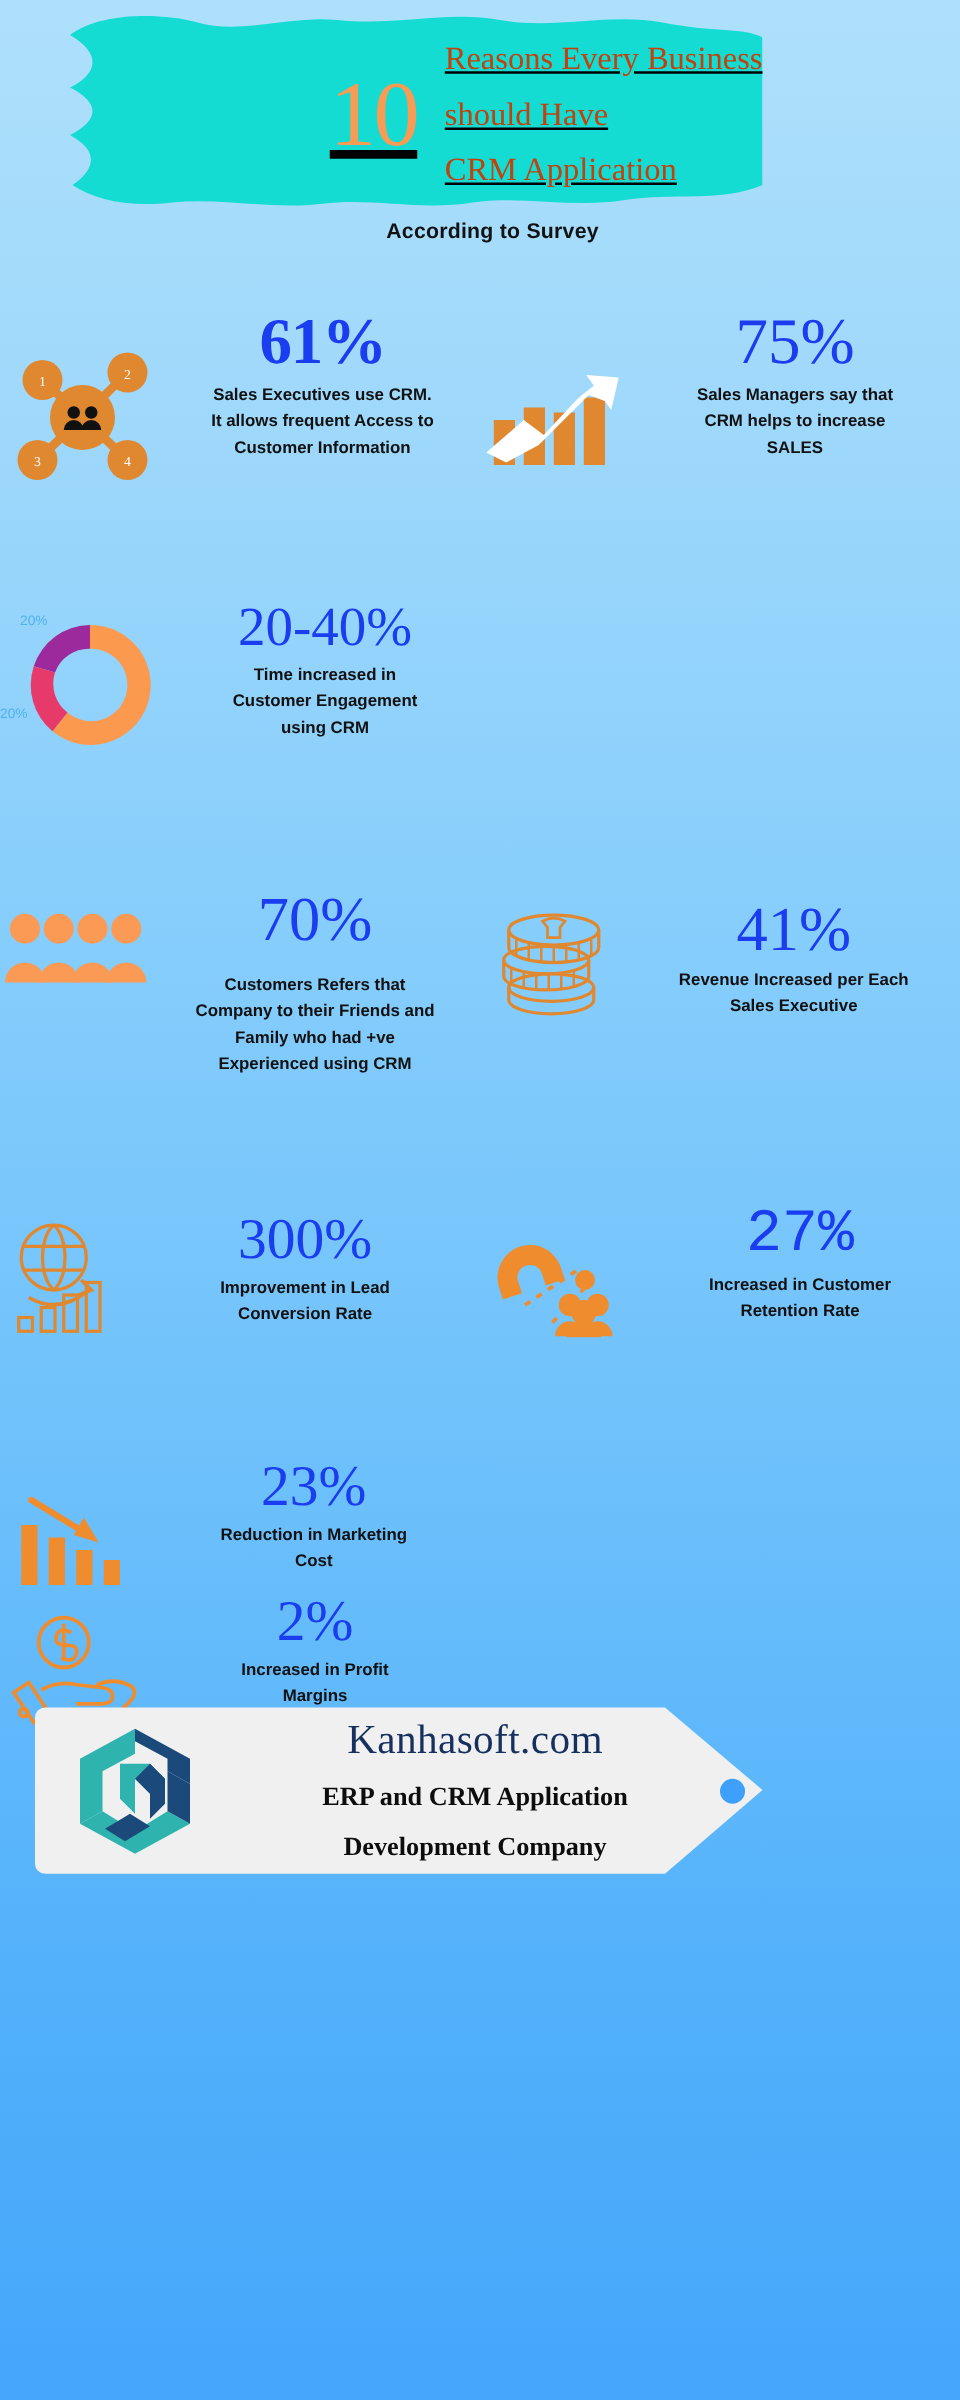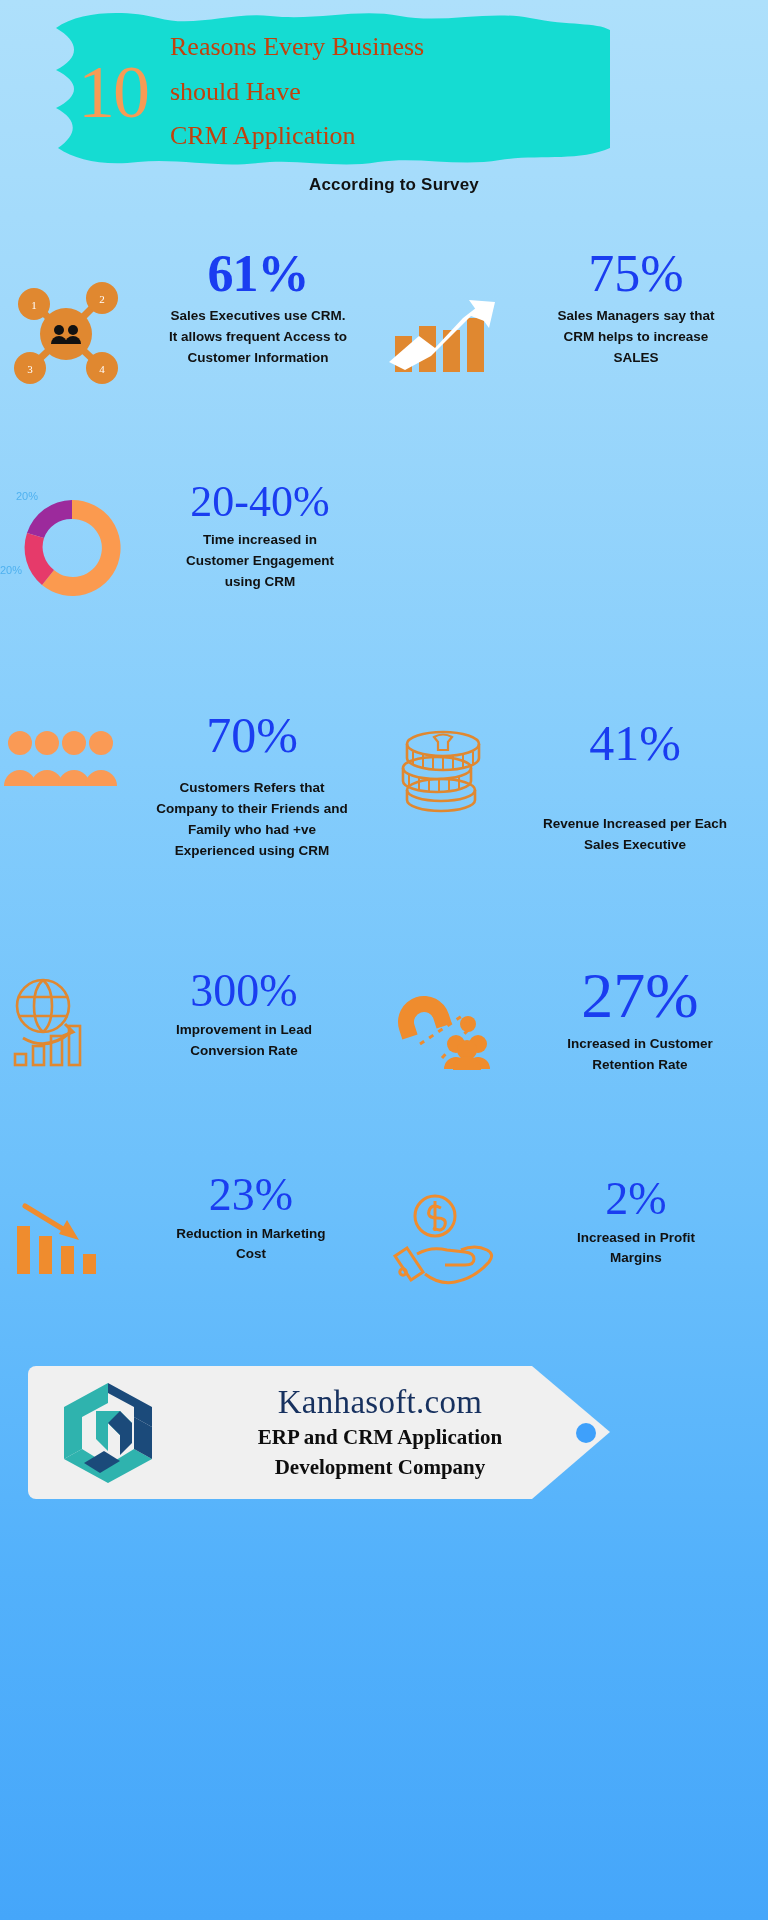--- a/index.html
+++ b/index.html
@@ -9,21 +9,21 @@
     background: linear-gradient(180deg, #aee0fb 0%, #9ed8fb 18%, #87cefc 38%, #6cc0fb 62%, #53b1fb 82%, #45a6fa 100%);
     position: relative;
     overflow: hidden;
   }
 
   
   .header-wrap { position:relative; height:200px; }
   .banner-svg { position:absolute; top:8px; left:18px; }
   .banner-content {
     position:absolute; top:14px; left:18px; width:592px; height:156px;
-    display:flex; align-items:center; justify-content:flex-start;
+    display:flex; align-items:center; justify-content:flex-end;text-decoration:underline;
   }
   .big-ten {
     font-family:"Liberation Serif", serif;
     font-size:74px; color:#f79b55; line-height:1;
     margin-left:60px; margin-right:22px; letter-spacing:-2px;
     font-weight:400;
   }
   .header-lines {
     font-family:"Liberation Serif", serif;
     font-size:26px; color:#c2410c; line-height:1.72; text-align:left;
@@ -60,21 +60,21 @@
     display:flex; align-items:center;
   }
   .logo-slot { width:160px; display:flex; justify-content:center; align-items:center; }
   .brand-slot { flex:1; text-align:center; padding-right:42px; }
   .brand-name {
     font-family:"Liberation Serif", serif; font-size:33px; color:#17315f;
     line-height:1.1; letter-spacing:.3px;
   }
   .brand-tag {
     font-family:"Liberation Serif", serif; font-weight:bold; font-size:21px;
-    color:#0d0d0d; line-height:1.28; margin-top:3px;
+    color:#0d0d0d; line-height:1.28; margin-top:13px;
   }
   .dot-hole {
     position:absolute; right:18px; top:50%; transform:translateY(-50%);
     width:20px; height:20px; border-radius:50%; background:#3ea0fb;
   }
 </style>
 </head>
 <body>
 
 <div class="header-wrap">
@@ -223,21 +223,21 @@
             <line x1="32" y1="51" x2="32" y2="63"></line>
               <line x1="42" y1="51" x2="42" y2="64"></line>
             <line x1="52" y1="50" x2="52" y2="63"></line>
               <line x1="62" y1="48" x2="62" y2="61"></line>
           </g>
           <ellipse cx="44" cy="62" rx="34" ry="11"></ellipse>
           <path d="M10 62 v10 a34 11 0 0 0 68 0 v-10"></path>
           <path d="M37 9 q9-5 18 0 l-4 5 l0 8 l-10 0 l0-8 z" stroke-width="2.2"></path>
         </svg>
       </div>
-      <div class="txt-box" style="padding-top:8px;gap:40px;">
+      <div class="txt-box" style="padding-top:8px;">
         <div class="pct thin" style="font-size:50px;">41%</div>
         <div class="desc" style="width:190px;">Revenue Increased per Each Sales Executive</div>
       </div>
     </div>
   </div>
 
   <div class="row" style="margin-top:96px;">
     <div class="cell">
       <div class="icon-box" style="width:104px;padding-top:18px;">
         <svg width="86" height="92" viewBox="0 0 86 92" fill="none" stroke="#e08830" stroke-width="2.6">
@@ -276,27 +276,27 @@
             <circle cx="66" cy="70" r="9"></circle>
               <path d="M54 95 a12 12 0 0 1 24 0 z"></path>
             <circle cx="88" cy="70" r="9"></circle>
               <path d="M76 95 a12 12 0 0 1 24 0 z"></path>
             <circle cx="77" cy="76" r="10"></circle>
               <path d="M63 96 a14 14 0 0 1 28 0 z"></path>
           </g>
         </svg>
       </div>
       <div class="txt-box" style="padding-top:6px;">
-        <div class="pct thin" style="font-size:64px;">27%</div>
+        <div class="pct thin" style="font-size:48px;font-family:Liberation Mono, monospace;">27%</div>
         <div class="desc" style="width:180px;text-align:center;">Increased in Customer Retention Rate</div>
       </div>
     </div>
   </div>
 
-  <div class="row" style="margin-top:96px;">
+  <div class="row" style="margin-top:96px;flex-direction:column;">
     <div class="cell">
       <div class="icon-box" style="width:118px;padding-top:28px;">
         <svg width="100" height="76" viewBox="0 0 100 76">
           <g fill="#ef8c2e">
             <rect x="8" y="26" width="13" height="48"></rect>
             <rect x="30" y="36" width="13" height="38"></rect>
             <rect x="52" y="46" width="13" height="28"></rect>
             <rect x="74" y="54" width="13" height="20"></rect>
           </g>
           <g stroke="#ef8c2e" stroke-width="5" fill="none" stroke-linecap="round">

